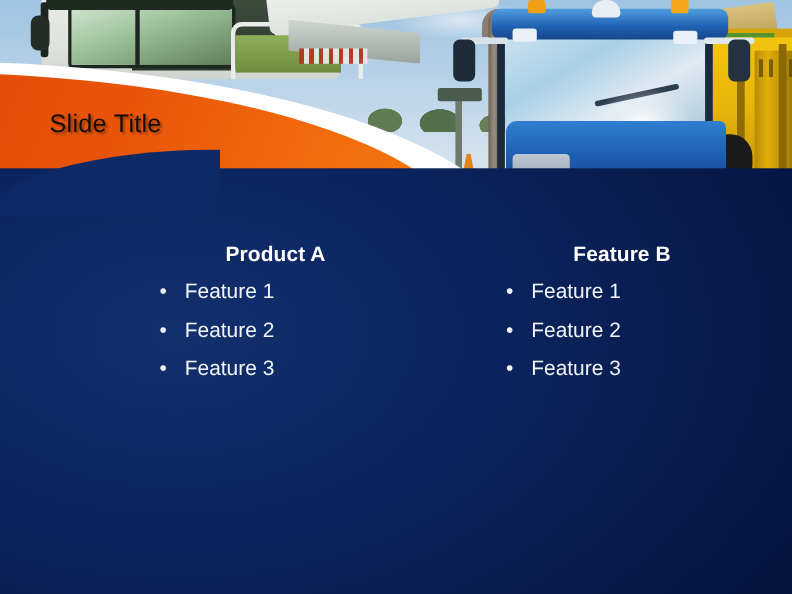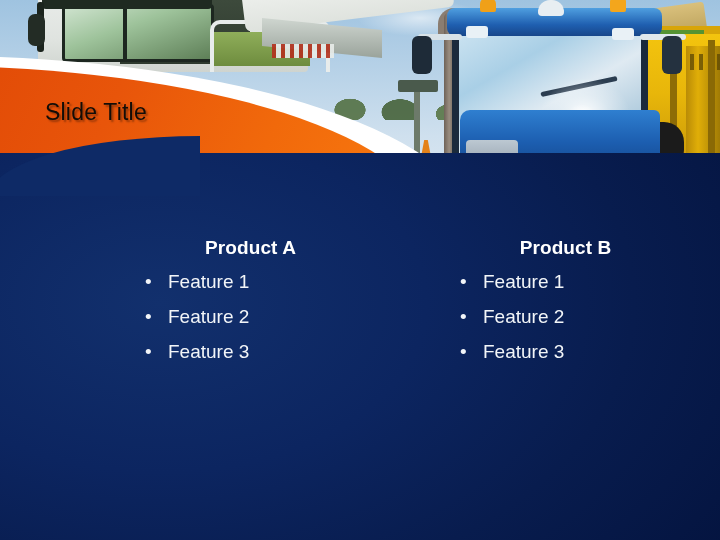--- a/index.html
+++ b/index.html
@@ -300,21 +300,21 @@
   }
   .col-left{ left:100px; }
   .col-right{ left:415px; }
 
   .col-head{
     font-size:19px;
     font-weight:bold;
     color:#ffffff;
     text-align:center;
     width:205px;
-    margin:16px 0 8px 0;
+    margin:0 0 8px 0;
     letter-spacing:.1px;
   }
   .col-left .col-head{ margin-left:48px; }
   .col-right .col-head{ margin-left:48px; }
 
   ul.features{
     list-style:none;
     margin:0;
     padding:0;
   }
@@ -411,21 +411,21 @@
         <span>Feature 2</span>
       </li>
       <li>
         <span class="bullet">•</span>
         <span>Feature 3</span>
       </li>
     </ul>
   </div>
 
   <div class="col col-right">
-    <div class="col-head">Product B</div>
+    <div class="col-head">Feature B</div>
     <ul class="features">
       <li>
         <span class="bullet">•</span>
         <span>Feature 1</span>
       </li>
       <li>
         <span class="bullet">•</span>
         <span>Feature 2</span>
       </li>
       <li>

